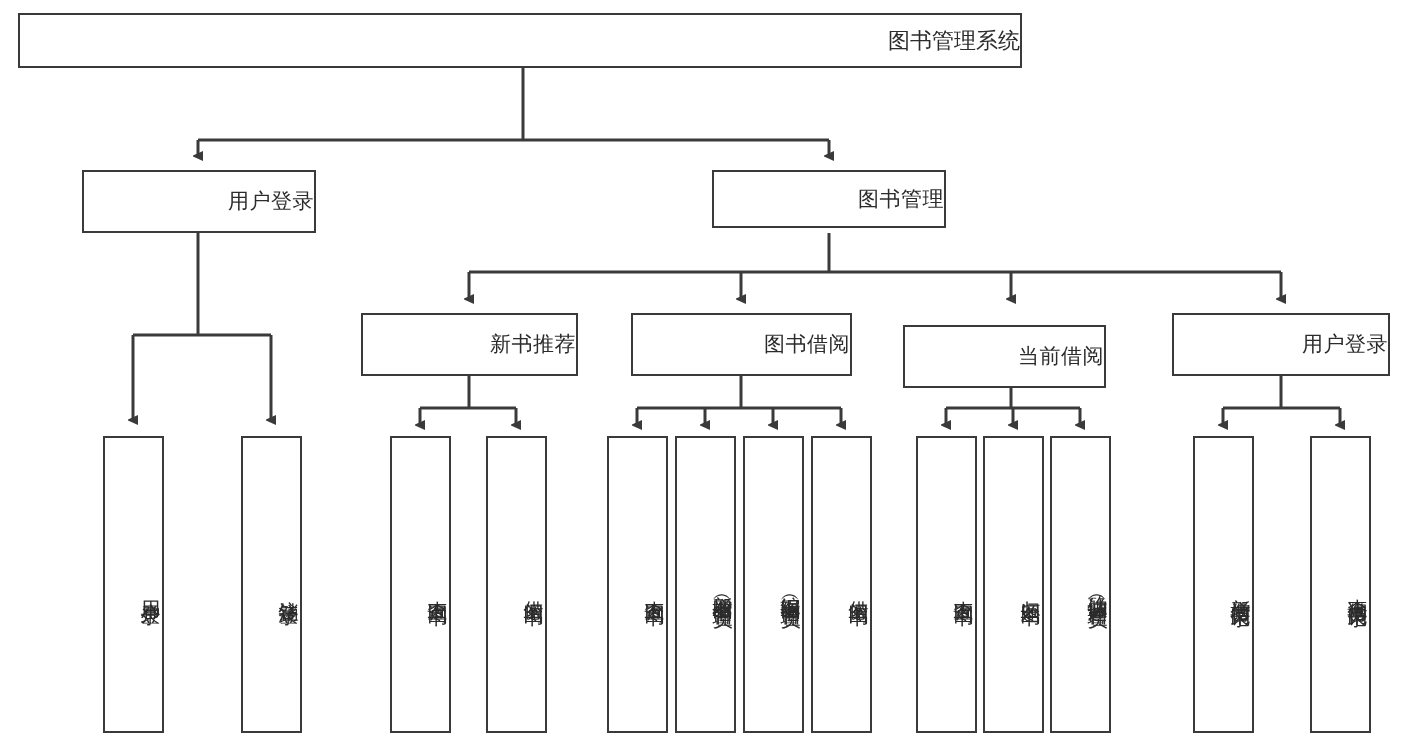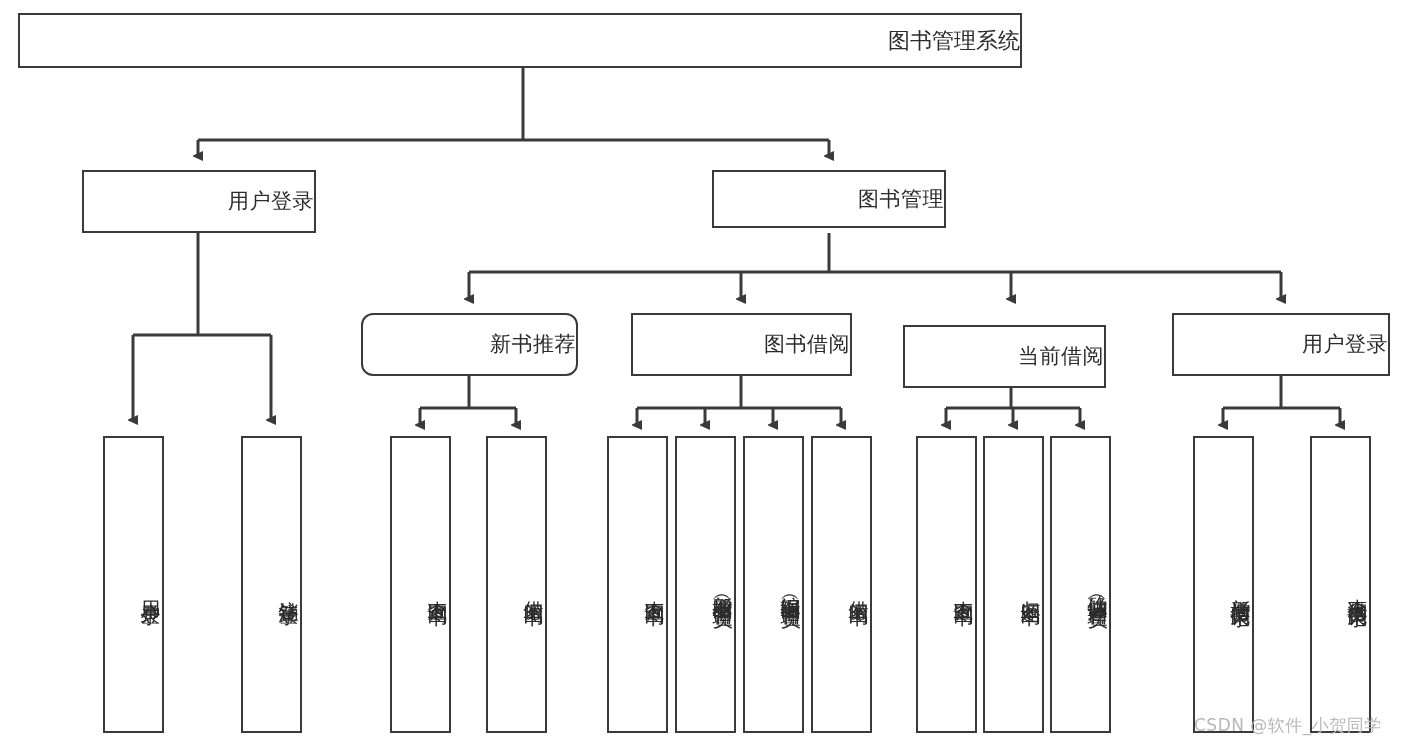--- a/index.html
+++ b/index.html
@@ -124,21 +124,21 @@
     <span>图书管理系统</span>
   </div>
 
   <div class="node h" style="left:82px; top:170px; width:234px; height:63px;">
     <span>用户登录</span>
   </div>
   <div class="node h" style="left:712px; top:170px; width:234px; height:58px;">
     <span>图书管理</span>
   </div>
 
-  <div class="node h" style="left:361px; top:313px; width:217px; height:63px;border-radius:12px;">
+  <div class="node h" style="left:361px; top:313px; width:217px; height:63px;">
     <span>新书推荐</span>
   </div>
   <div class="node h" style="left:631px; top:313px; width:221px; height:63px;">
     <span>图书借阅</span>
   </div>
   <div class="node h" style="left:903px; top:313px; width:203px; height:63px;margin-top:12px;">
     <span>当前借阅</span>
   </div>
   <div class="node h" style="left:1172px; top:313px; width:218px; height:63px;">
     <span>用户登录</span>
@@ -181,15 +181,14 @@
     <span class="vtext">确认归还（管理员）</span>
   </div>
 
   <div class="node v" style="left:1193px; top:436px; width:61px; height:297px;">
     <span class="vtext">新增借阅记录</span>
   </div>
   <div class="node v" style="left:1310px; top:436px; width:61px; height:297px;">
     <span class="vtext">查询借阅记录</span>
   </div>
 
-  <div class="watermark" style="left:1194px; top:714px;">CSDN @软件_小贺同学</div>
 
 </div>
 
 </body></html>

